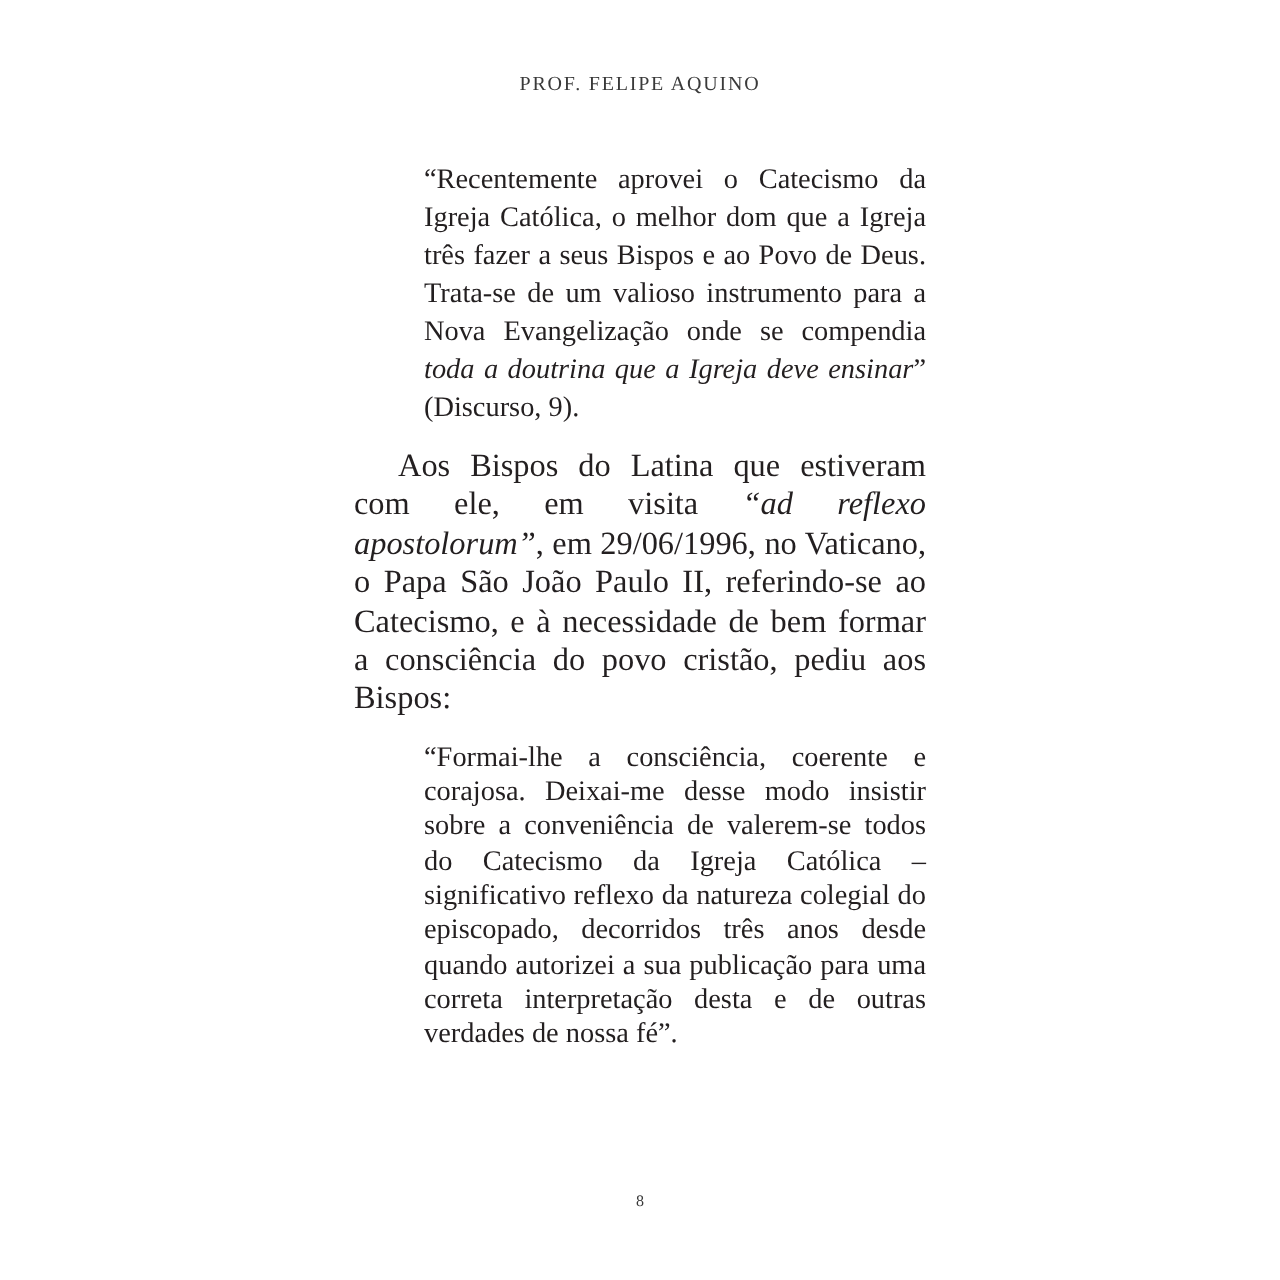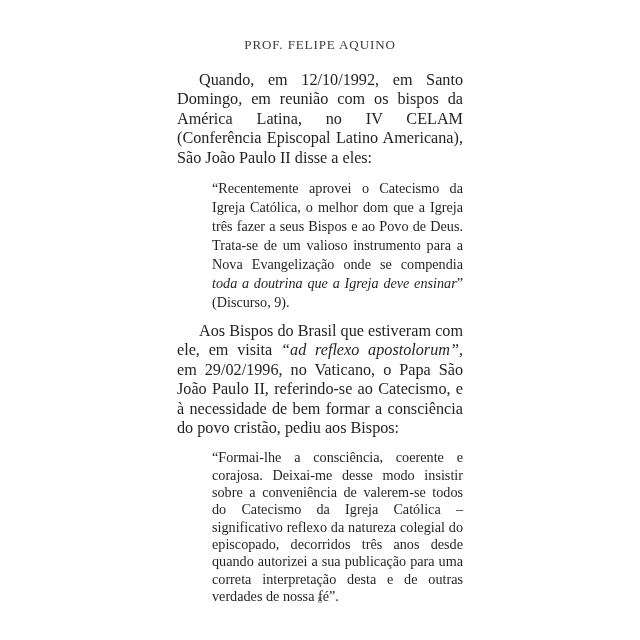--- a/index.html
+++ b/index.html
@@ -14,21 +14,21 @@
     overflow: hidden;
     font-family: "Liberation Serif", "DejaVu Serif", serif;
     color: #231f20;
   }
   .running-head {
     position: absolute;
     top: 37px;
     left: 0;
     width: 640px;
     text-align: center;
-    font-size: 13px;
+    font-size: 10px;
     letter-spacing: 0.9px;
     color: #3a3a3a;
   }
   .text-block {
     position: absolute;
     left: 177px;
     top: 70px;
     width: 286px;
   }
   .para {
@@ -75,22 +75,21 @@
     color: #3a3a3a;
   }
 </style>
 </head>
 <body>
 
 <div class="running-head">PROF. FELIPE AQUINO</div>
 
 <div class="text-block">
 
-  <p class="para indent gap">Quando, em 12/10/1992, em Santo Domingo, em reunião com os bispos da América Latina, no IV CELAM (Conferência Episcopal Latino Americana), São João Paulo II disse a eles:</p>
 
   <blockquote class="quote"><span>“Recentemente aprovei o Catecismo da Igreja Católica, o melhor dom que a Igreja três fazer a seus Bispos e ao Povo de Deus. Trata-se de um valioso instrumento para a Nova Evangelização onde se compendia </span><em>toda a doutrina que a Igreja deve ensinar</em><span>” (Discurso, 9).</span></blockquote>
 
-  <p class="para indent after-quote"><span>Aos Bispos do Brasil que estiveram com ele, em visita </span><em>“ad reflexo apostolorum”</em><span>, em 29/02/1996, no Vaticano, o Papa São João Paulo II, referindo-se ao Catecismo, e à necessidade de bem formar a consciência do povo cristão, pediu aos Bispos:</span></p>
+  <p class="para indent after-quote"><span>Aos Bispos do Latina que estiveram com ele, em visita </span><em>“ad reflexo apostolorum”</em><span>, em 29/06/1996, no Vaticano, o Papa São João Paulo II, referindo-se ao Catecismo, e à necessidade de bem formar a consciência do povo cristão, pediu aos Bispos:</span></p>
 
   <blockquote class="quote q2">“Formai-lhe a consciência, coerente e corajosa. Deixai-me desse modo insistir sobre a conveniência de valerem-se todos do Catecismo da Igreja Católica – significativo reflexo da natureza colegial do episcopado, decorridos três anos desde quando autorizei a sua publicação para uma correta interpretação desta e de outras verdades de nossa fé”.</blockquote>
 </div>
 
 <div class="page-number">8</div>
 
 </body></html>

